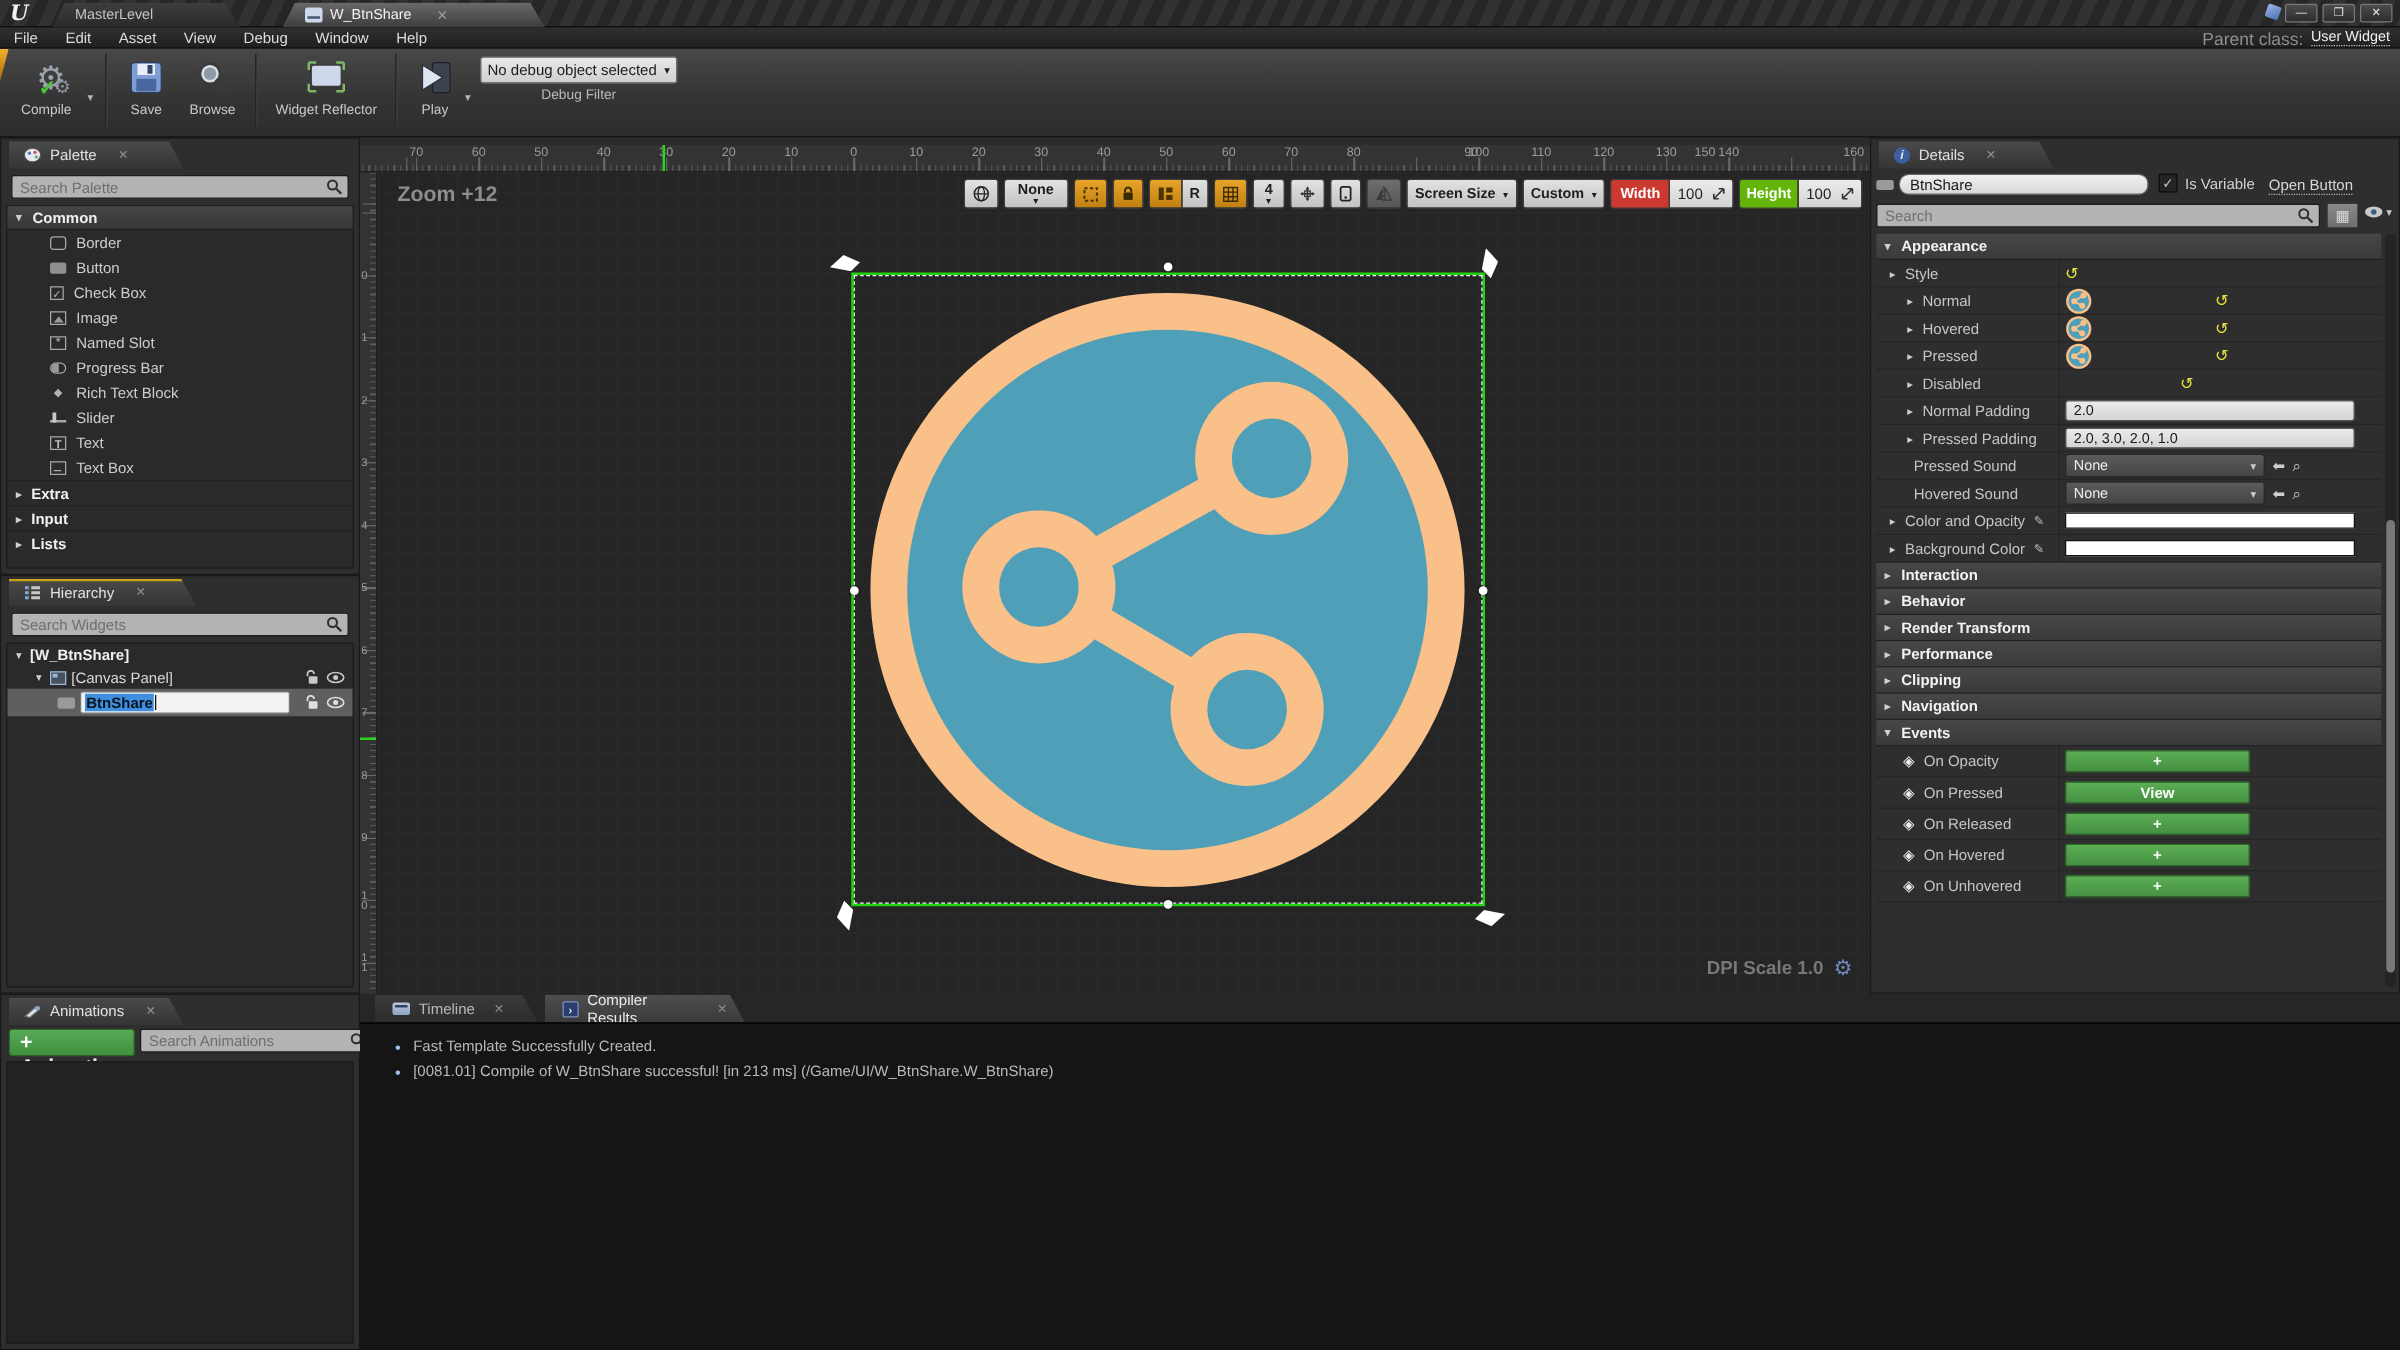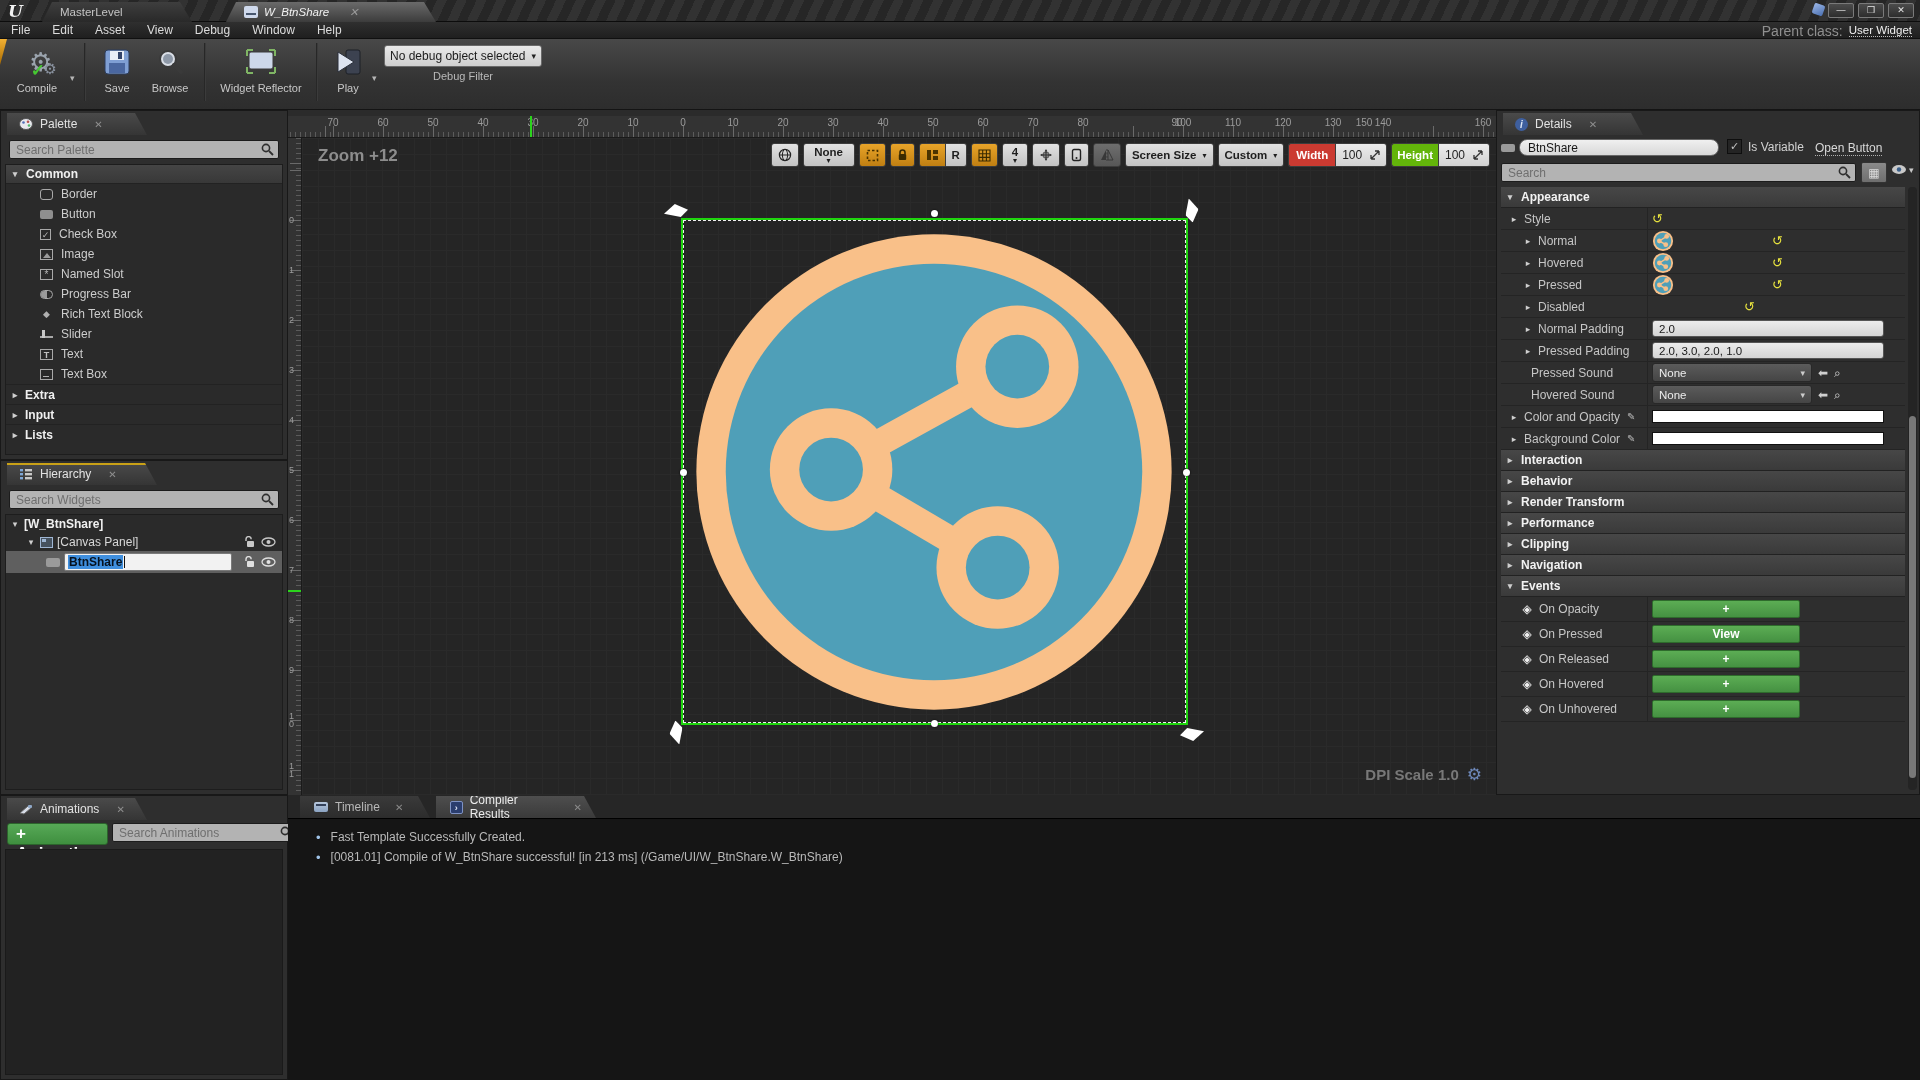--- a/index.html
+++ b/index.html
@@ -6,21 +6,21 @@
   html,body { width:1920px; height:1080px; background:#141414; overflow:hidden; }
   #app { position:relative; width:1920px; height:1080px; color:#cfcfcf; font-size:12px; }
 
   
   .titlebar { position:absolute; left:0; top:0; width:1920px; height:22px;
     background:repeating-linear-gradient(115deg,#323232 0 9px,#262626 9px 18px); border-bottom:1px solid #0c0c0c;}
   .ue-logo { position:absolute; left:8px; top:1px; width:22px; height:20px; color:#f2f2f2; font:italic bold 17px "DejaVu Serif",serif; }
   .ttab { position:absolute; top:2px; height:20px; display:flex; align-items:center; gap:6px; padding:0 18px;
     clip-path:polygon(10px 0, calc(100% - 12px) 0, 100% 100%, 0 100%);
     background:linear-gradient(#3e3e3e,#292929); color:#c4c4c4; font-size:11.5px; }
-  .ttab.active { background:linear-gradient(#6a6a6a,#3c3c3c); color:#f1f1f1;font-style:italic; }
+  .ttab.active { background:linear-gradient(#6a6a6a,#3c3c3c); color:#f1f1f1; }
   .ttab .doc-ico { width:14px; height:12px; background:#cfd9ec; border-radius:2px; position:relative; }
   .ttab .doc-ico::after{content:"";position:absolute;left:2px;top:7px;right:2px;height:2px;background:#47566e;}
   .ttab .tclose { color:#9a9a9a; font-size:11px; margin-left:14px; }
   .winbtns { position:absolute; right:6px; top:3px; display:flex; gap:4px; }
   .winbtn { width:26px; height:15px; background:linear-gradient(#4c4c4c,#2d2d2d); border:1px solid #7a7a7a; border-radius:2px;
     display:flex; align-items:center; justify-content:center; color:#e6e6e6; font-size:9px; line-height:1; }
   .gem { position:absolute; right:96px; top:4px; width:11px; height:11px; background:linear-gradient(135deg,#9db8e8,#4a6fb0); transform:rotate(20deg); border-radius:2px;}
 
   
   .menubar { position:absolute; left:0; top:22px; width:1920px; height:17px; background:linear-gradient(#2f2f2f,#1f1f1f);

